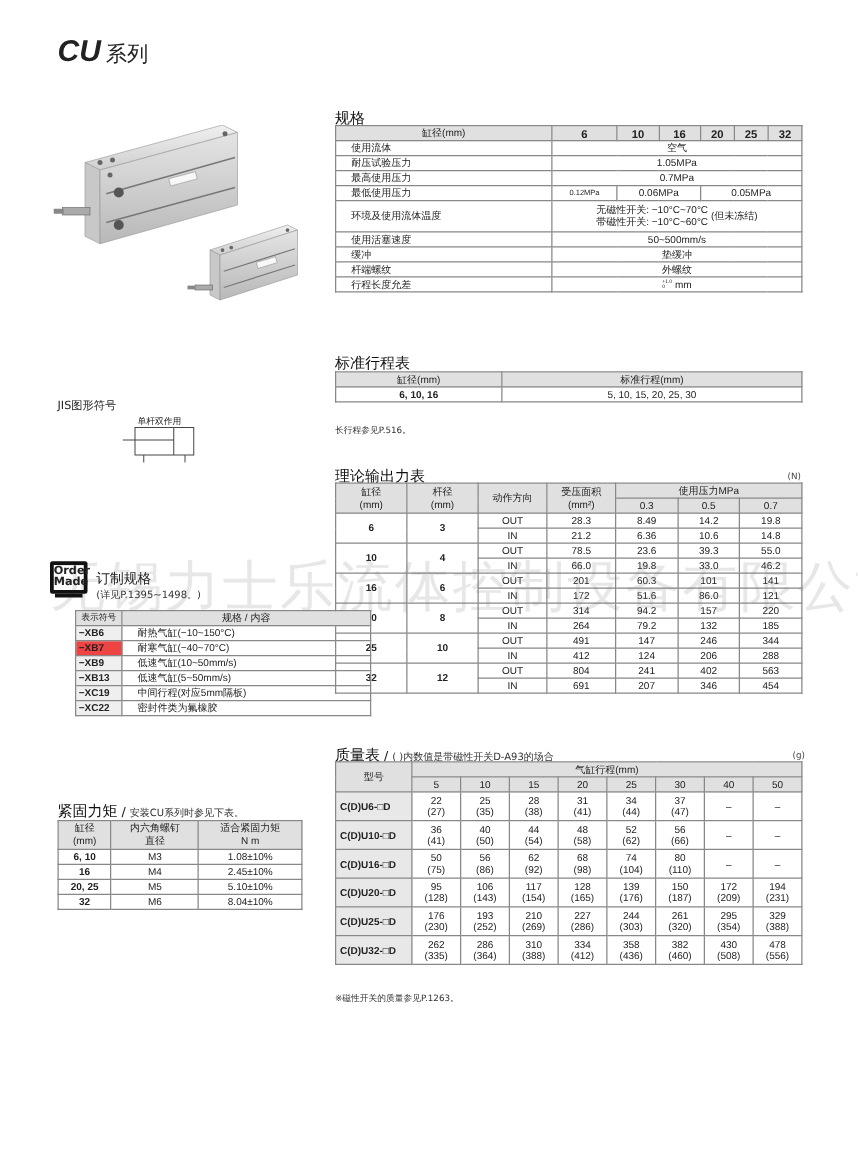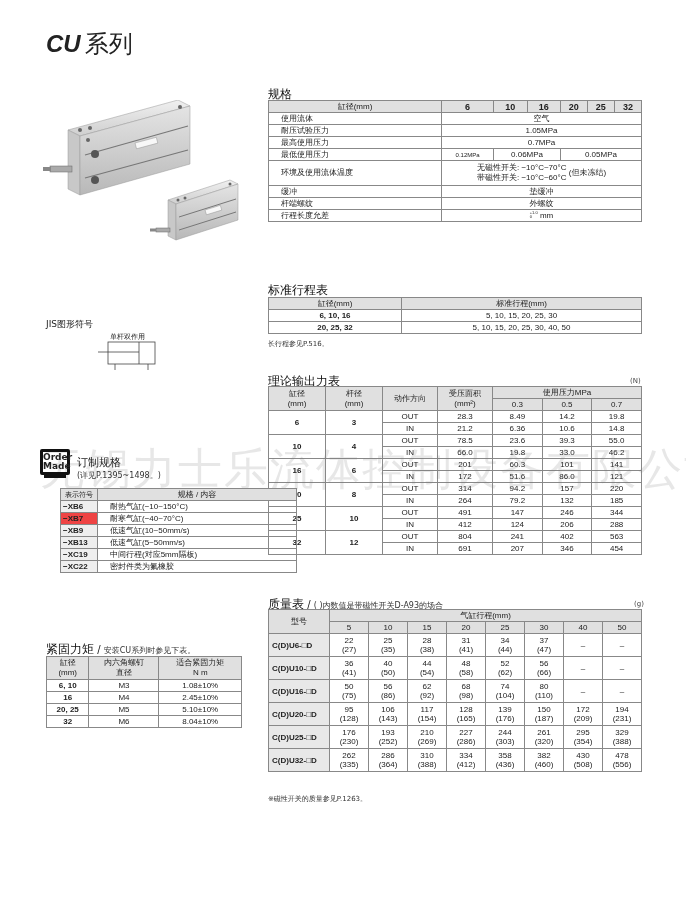--- a/index.html
+++ b/index.html
@@ -1,19 +1,19 @@
 <!DOCTYPE html>
 <html><head>
 <meta charset="utf-8">
 <style>
   html,body{margin:0;padding:0;background:#fff;}
   body{width:686px;height:920px;position:relative;overflow:hidden;font-family:"DejaVu Sans","Liberation Sans",sans-serif;color:#222;}
   .abs{position:absolute;}
   .page-title{left:46px;top:28px;font-size:24px;font-weight:bold;font-style:italic;font-family:"Liberation Sans",sans-serif;}
-  .page-title .sub{font-style:normal;font-weight:normal;font-size:24px;margin-left:4px;}
+  .page-title .sub{font-style:normal;font-weight:normal;font-size:17px;margin-left:4px;}
   .sec-title{font-size:12px;color:#111;}
   .sec-title .note{font-size:8px;color:#333;}
   .unit{font-size:7px;color:#444;}
   table{border-collapse:collapse;font-size:8px;font-family:"Liberation Sans","DejaVu Sans",sans-serif;}
   td,th{border:1px solid #888;padding:0 2px;text-align:center;font-weight:normal;height:11px;line-height:10px;}
   th{background:#e0e0e0;}
   .lbl{text-align:left;padding-left:12px;}
   .bold{font-weight:bold;}
   .hdr-bold th.n{font-weight:bold;font-size:9px;}
   .outer{border:1.5px solid #666;}
@@ -120,20 +120,24 @@
         <td class="lbl" style="height:24px;">环境及使用流体温度</td>
     <td colspan="6">
       <span style="display:inline-block;vertical-align:middle;text-align:right;">
         <span>无磁性开关: −10°C~70°C</span><br>
         <span>带磁性开关: −10°C~60°C</span>
       </span>
       <span style="vertical-align:middle;">(但未冻结)</span>
     </td>
       </tr>
   <tr>
+        <td class="lbl">使用活塞速度</td>
+        <td colspan="6">50~500mm/s</td>
+      </tr>
+  <tr>
         <td class="lbl">缓冲</td>
         <td colspan="6">垫缓冲</td>
       </tr>
   <tr>
         <td class="lbl">杆端螺纹</td>
         <td colspan="6">外螺纹</td>
       </tr>
   <tr>
         <td class="lbl">行程长度允差</td>
     <td colspan="6">
@@ -147,24 +151,20 @@
 <div class="abs sec-title" style="left:268px;top:282px;">标准行程表</div>
 <table class="abs outer" style="left:268px;top:297px;width:374px;">
   <tbody>
       <tr>
     <th style="width:128px;">缸径(mm)</th>
     <th>标准行程(mm)</th>
   </tr>
   <tr>
         <td class="bold">6, 10, 16</td>
         <td>5, 10, 15, 20, 25, 30</td>
-      </tr>
-  <tr>
-        <td class="bold">20, 25, 32</td>
-        <td>5, 10, 15, 20, 25, 30, 40, 50</td>
       </tr>
 </tbody>
   </table>
 <div class="abs footnote" style="left:268px;top:339px;">长行程参见P.516。</div>
 
 <div class="abs sec-title" style="left:268px;top:373px;">理论输出力表</div>
 <div class="abs unit" style="left:630px;top:377px;">(N)</div>
 <table class="abs outer" id="force-table" style="left:268px;top:386px;width:374px;">
   <tbody>
       <tr>

